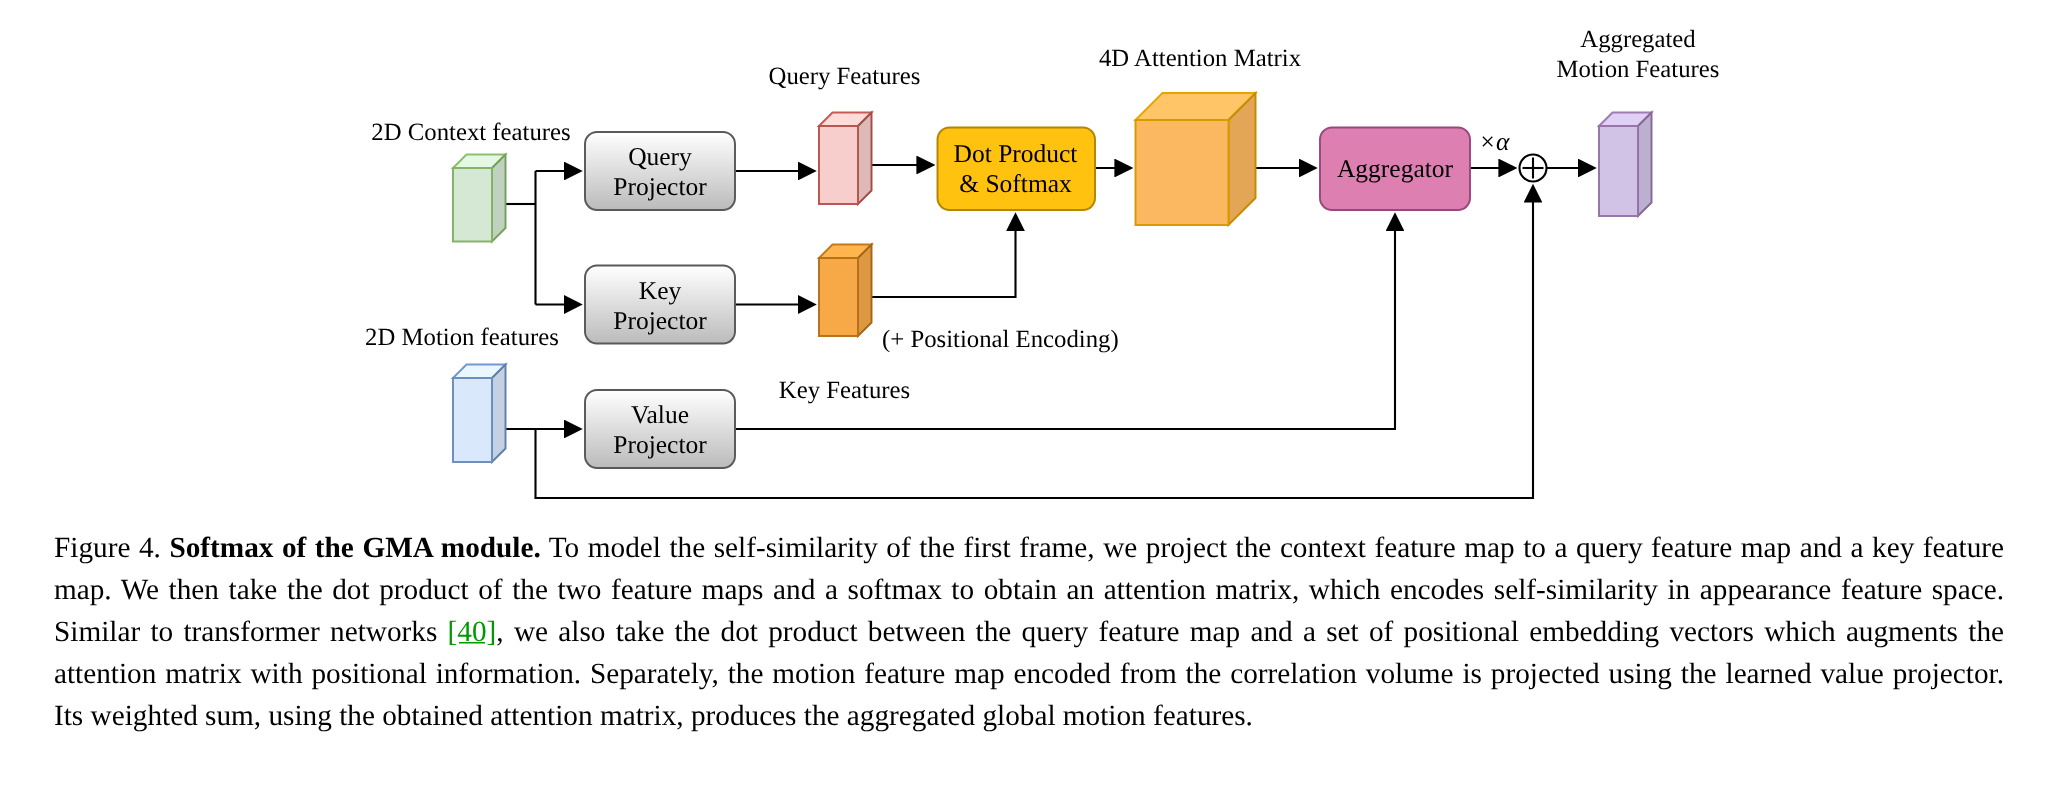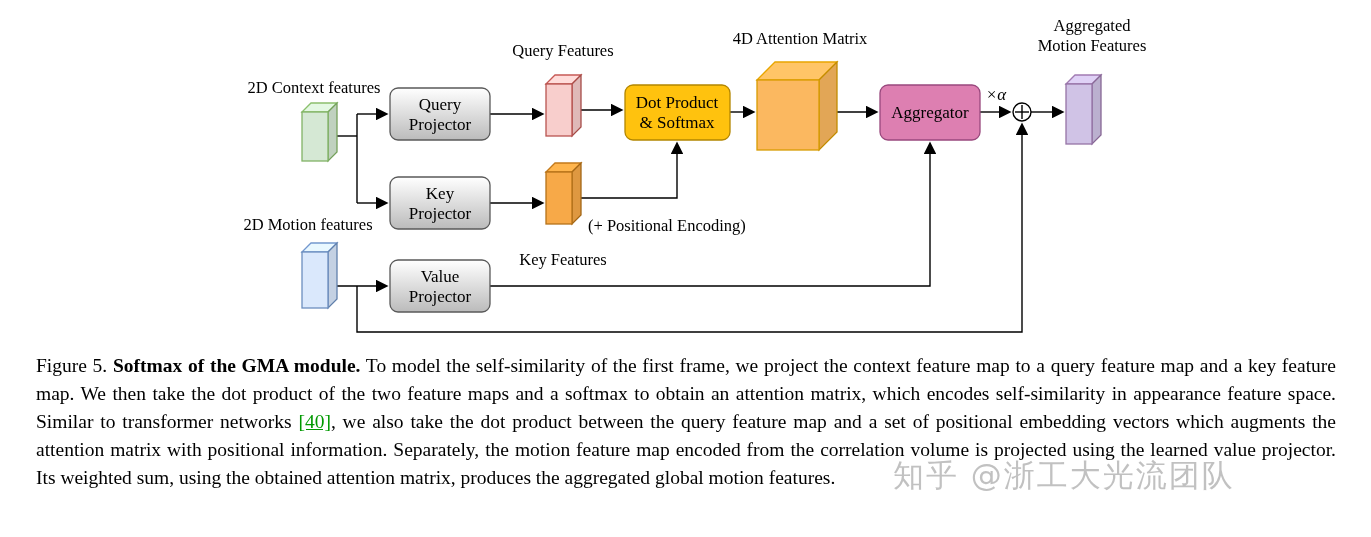--- a/index.html
+++ b/index.html
@@ -153,20 +153,19 @@
     <text class="dlabel" x="1092" y="31" text-anchor="middle">Aggregated</text>
     <text class="dlabel" x="1092" y="51" text-anchor="middle">Motion Features</text>
     <g stroke="#9673a6" stroke-width="1.3" fill="#d0c3e6">
       <polygon class="face-top" points="1066,84 1075,75 1101,75 1092,84"></polygon>
       <polygon class="face-side" points="1092,84 1101,75 1101,135 1092,144"></polygon>
       <rect x="1066" y="84" width="26" height="60"></rect>
     </g>
   </svg>
 
   <div class="caption">
-    <span>Figure 5.</span>
+    <span>Figure 4.</span>
     <b>Softmax of the GMA module.</b>
     <span>To model the self-similarity of the first frame, we project the context feature map to a query feature map and a key feature map. We then take the dot product of the two feature maps and a softmax to obtain an attention matrix, which encodes self-similarity in appearance feature space. Similar to transformer networks </span><span class="cite">[40]</span><span>, we also take the dot product between the query feature map and a set of positional embedding vectors which augments the attention matrix with positional information. Separately, the motion feature map encoded from the correlation volume is projected using the learned value projector. Its weighted sum, using the obtained attention matrix, produces the aggregated global motion features.</span>
   </div>
 
-  <div class="watermark">知乎 @浙工大光流团队</div>
 
 </div>
 
 </body></html>

